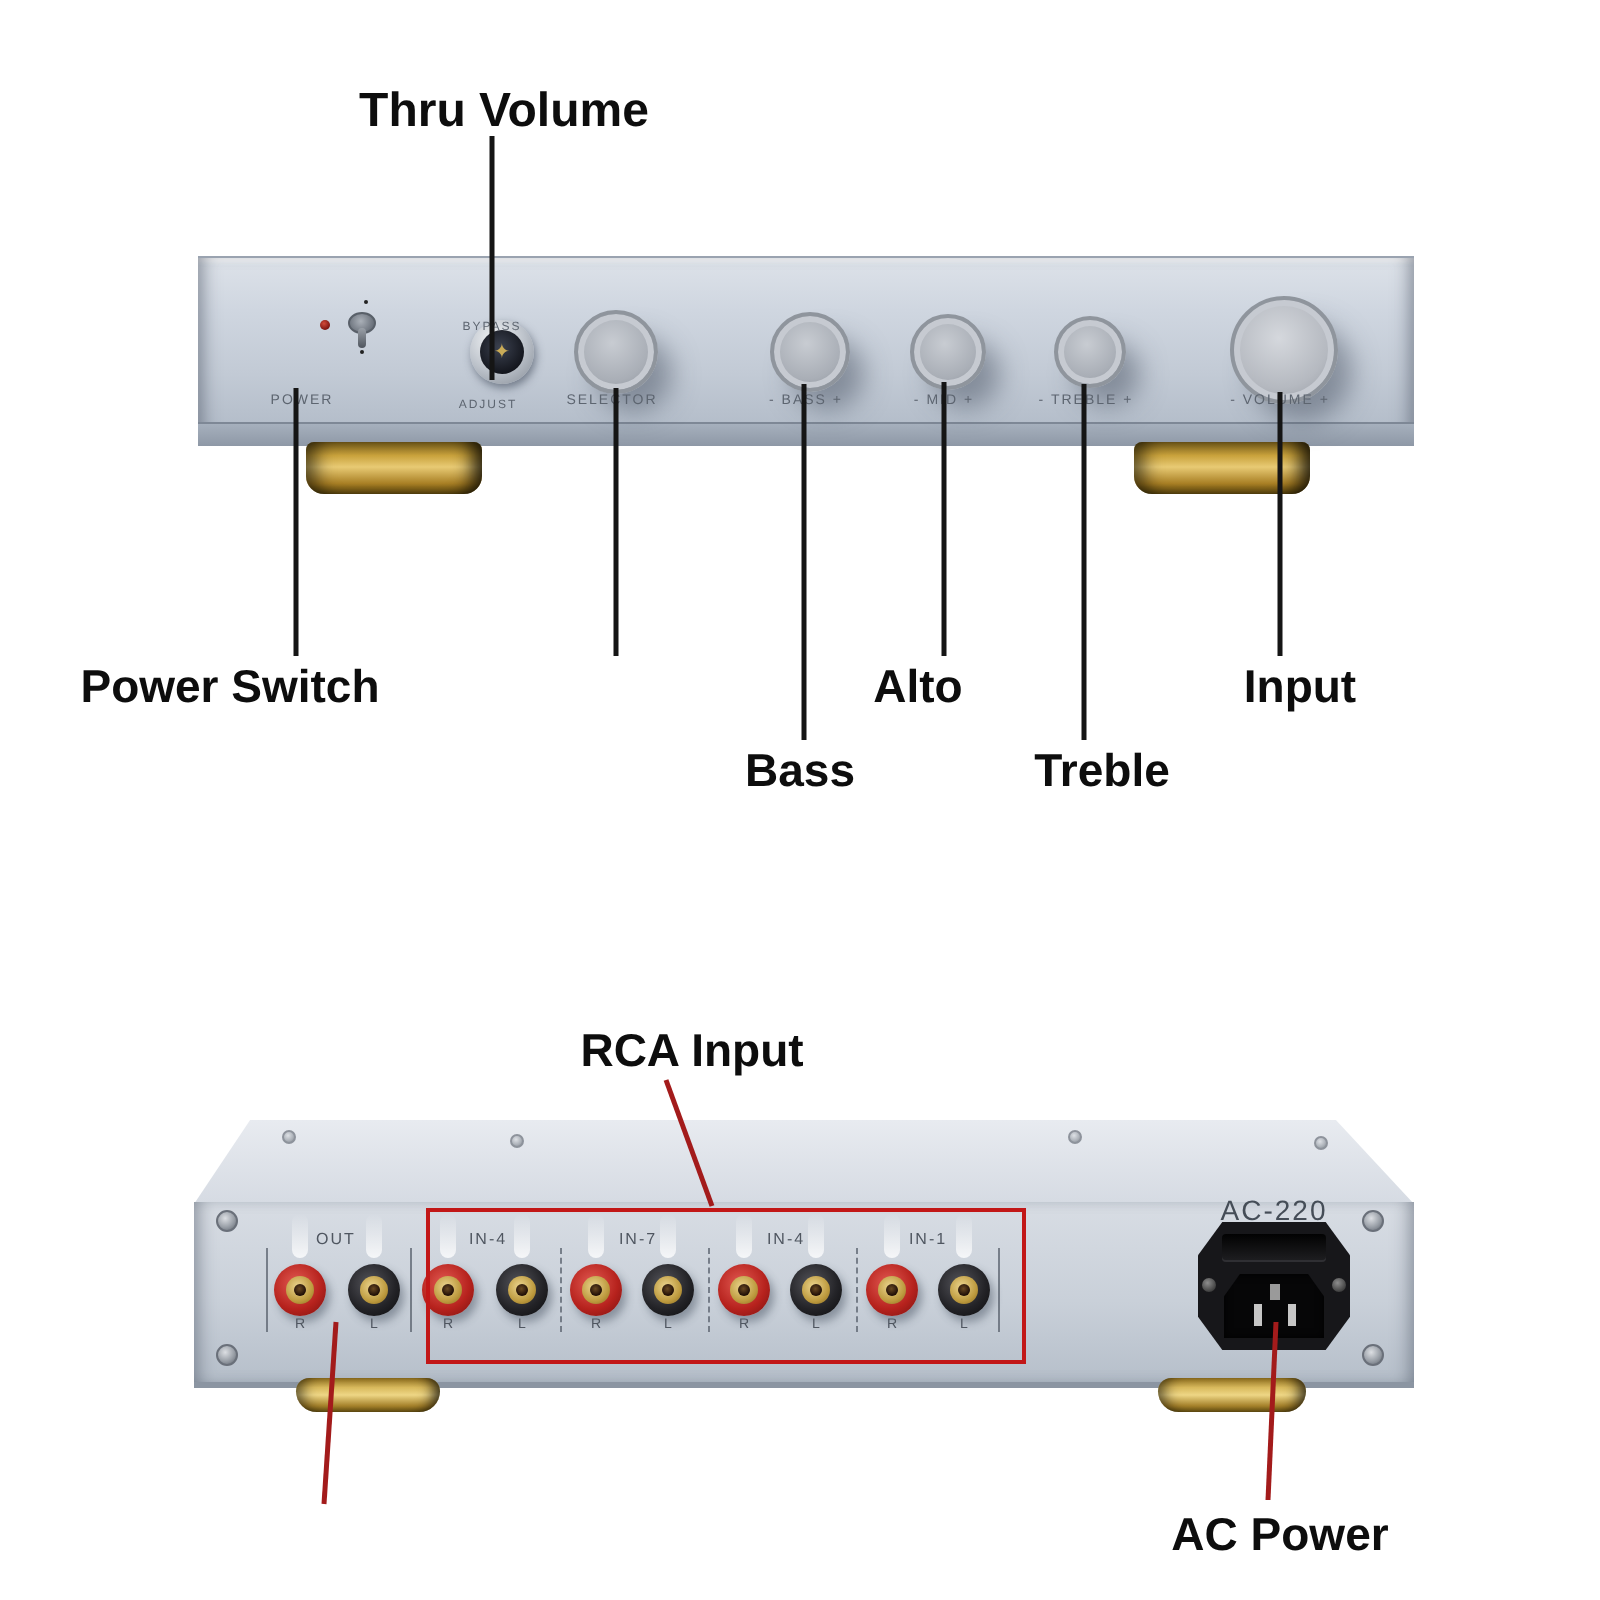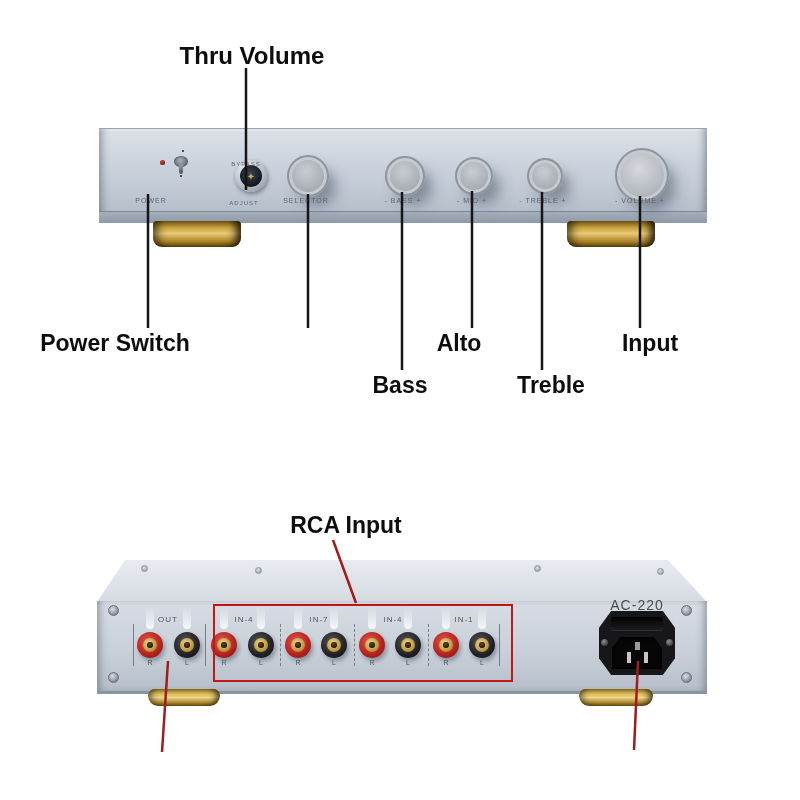--- a/index.html
+++ b/index.html
@@ -234,20 +234,21 @@
         <div class="pin ground"></div>
       </div>
       <div class="tscrew" style="left:2px;"></div>
       <div class="tscrew" style="left:67px;"></div>
     </div>
   </div>
   <div class="foot rear" style="left:148px;width:72px;"></div>
   <div class="foot rear" style="left:579px;width:74px;"></div>
 
   <div class="callout" style="left:334px;top:512px;margin-left:12px;">RCA Input</div>
+  <div class="callout" style="left:640px;top:754px;">AC Power</div>
 
   <svg class="overlay">
     <line x1="246" y1="68" x2="246" y2="190" stroke="#151515" stroke-width="2.5"></line>
     <line x1="148" y1="194" x2="148" y2="328" stroke="#151515" stroke-width="2.5"></line>
     <line x1="308" y1="194" x2="308" y2="328" stroke="#151515" stroke-width="2.5"></line>
     <line x1="402" y1="192" x2="402" y2="370" stroke="#151515" stroke-width="2.5"></line>
     <line x1="472" y1="191" x2="472" y2="328" stroke="#151515" stroke-width="2.5"></line>
     <line x1="542" y1="192" x2="542" y2="370" stroke="#151515" stroke-width="2.5"></line>
     <line x1="640" y1="196" x2="640" y2="328" stroke="#151515" stroke-width="2.5"></line>
     <line x1="333" y1="540" x2="356" y2="603" stroke="#a31b1b" stroke-width="2.5"></line>

